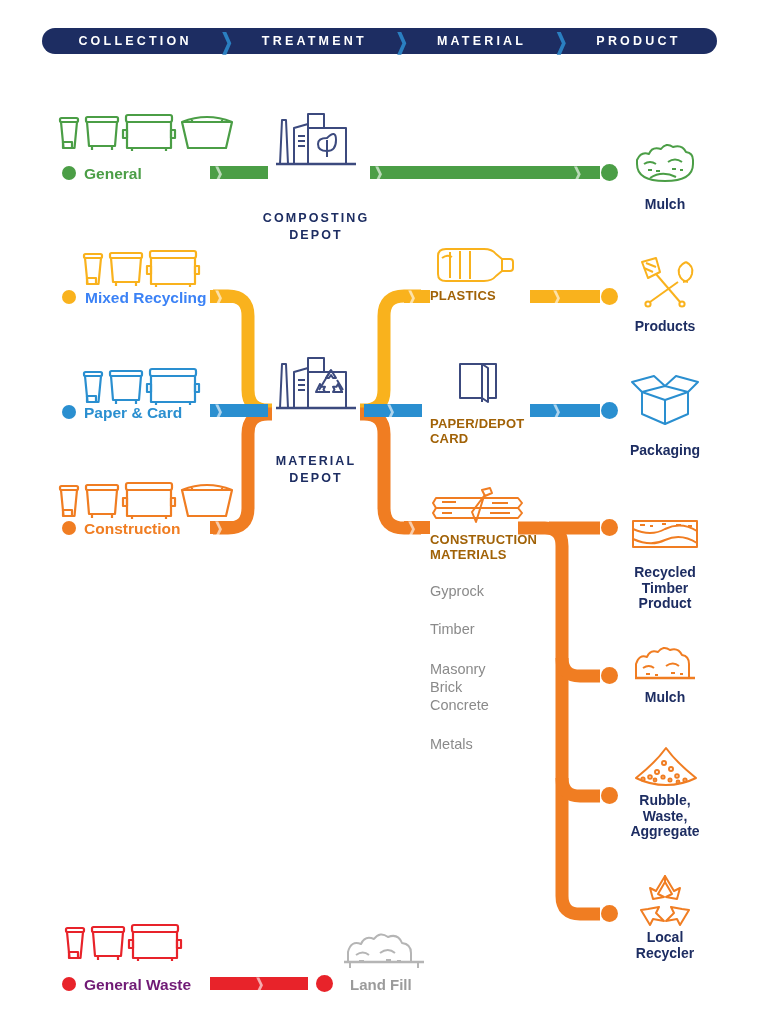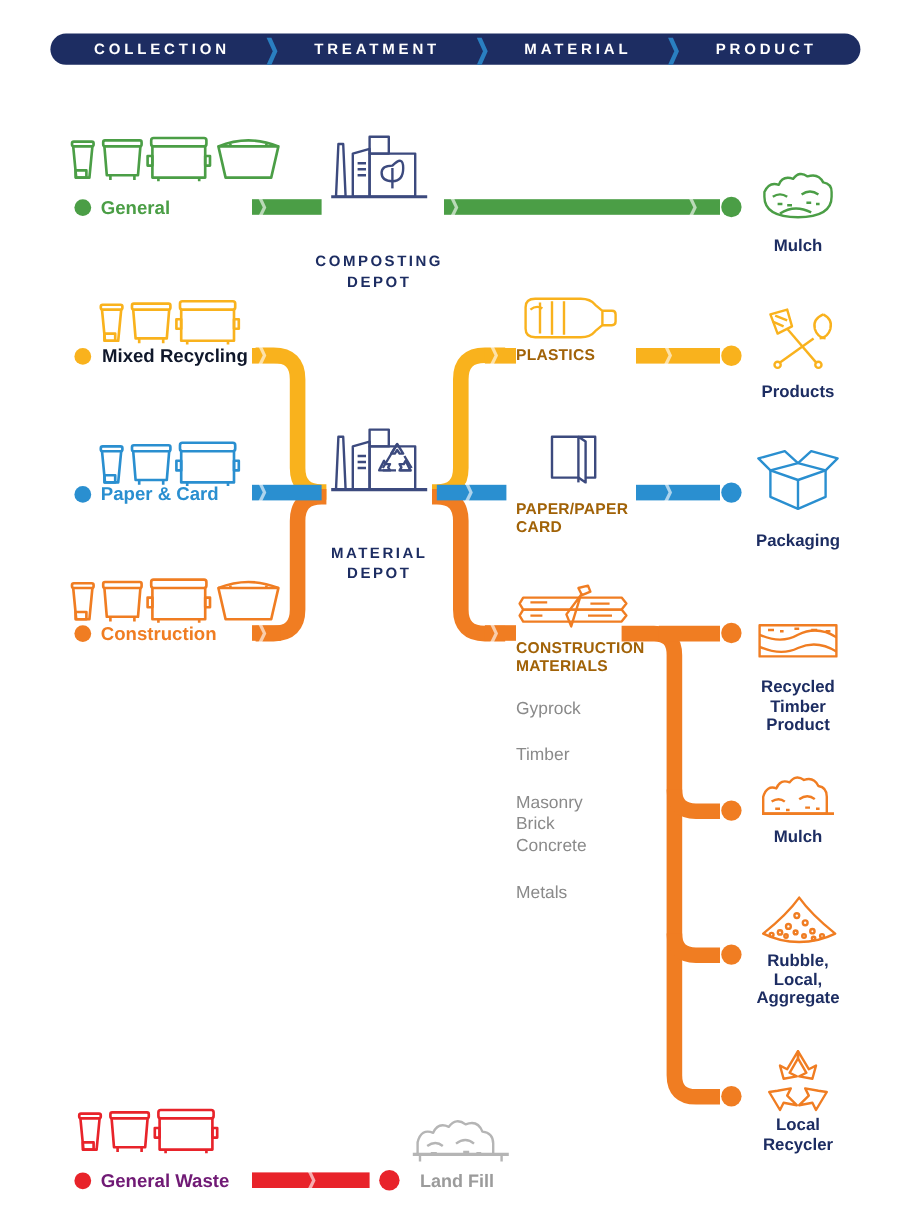--- a/index.html
+++ b/index.html
@@ -225,21 +225,21 @@
         <path d="M31 12 L33 36 H59 L61 12"></path>
         <path d="M36 36 v4 M56 36 v4"></path>
       <rect x="70" y="5" width="46" height="7" rx="2"></rect>
         <path d="M71 12 v26 h44 V12"></path>
         <path d="M76 38 v3 M110 38 v3"></path>
         <rect x="67" y="20" width="4" height="8"></rect>
         <rect x="115" y="20" width="4" height="8"></rect>
     </g>
   </svg>
   <div class="dot" style="left:62px; top:290px; background:#f9b21d;"></div>
-  <div class="stream-label" style="left:85px; top:289px; color:#0f172a;">Mixed Recycling</div>
+  <div class="stream-label" style="left:85px; top:289px; color:#3b82f6;">Mixed Recycling</div>
   <div class="bar" style="left:210px; top:290px; width:24px; background:#f9b21d;">
     <span class="chev" style="left:4px;">❯</span>
   </div>
 
   <svg class="abs" style="left:430px; top:244px;" width="88" height="42" viewBox="0 0 88 42">
     <g fill="none" stroke="#f9b21d" stroke-width="2" stroke-linejoin="round">
       <path d="M8 12 q0 -7 8 -7 h38 q8 0 12 5 l6 5 v12 l-6 5 q-4 5 -12 5 H16 q-8 0 -8 -7 z"></path>
       <path d="M20 8 v26 M30 7 v28 M40 7 v28"></path>
       <path d="M72 15 h8 q3 0 3 3 v6 q0 3 -3 3 h-8"></path>
       <path d="M12 14 q5 -4 10 -1"></path>
@@ -315,21 +315,21 @@
   </div>
 
   <svg class="abs" style="left:452px; top:358px;" width="58" height="50" viewBox="0 0 58 50">
     <g fill="none" stroke="#3c4a7e" stroke-width="2" stroke-linejoin="round">
       <path d="M8 6 h22 l6 4 v34 l-6 -4 H8 Z"></path>
       <path d="M30 6 h14 v34 h-8"></path>
       <path d="M30 6 v38"></path>
     </g>
   </svg>
   <div class="node-label" style="left:430px; top:417px;">
-    <div>PAPER/PAPER</div>
+    <div>PAPER/DEPOT</div>
     <div>CARD</div>
   </div>
 
   <div class="bar" style="left:530px; top:404px; width:70px; background:#2a8fd0;">
     <span class="chev" style="left:22px;">❯</span>
   </div>
   <div class="bigdot" style="left:601px; top:402px; background:#2a8fd0;"></div>
 
   <svg class="abs" style="left:628px; top:372px;" width="74" height="56" viewBox="0 0 74 56">
     <g fill="none" stroke="#2a8fd0" stroke-width="2" stroke-linejoin="round">
@@ -428,21 +428,21 @@
         <circle cx="33" cy="33" r="1.6"></circle>
       <circle cx="13" cy="35" r="1.6"></circle>
         <circle cx="55" cy="36" r="1.6"></circle>
         <circle cx="40" cy="36" r="1.5"></circle>
       <circle cx="25" cy="36" r="1.4"></circle>
         <circle cx="48" cy="38" r="1.4"></circle>
     </g>
   </svg>
   <div class="product-label" style="left:605px; top:793px; width:120px;">
     <div>Rubble,</div>
-    <div>Local,</div>
+    <div>Waste,</div>
     <div>Aggregate</div>
   </div>
 
   <div class="bigdot" style="left:601px; top:905px; background:#f07d22;"></div>
   <svg class="abs" style="left:634px; top:872px;" width="62" height="56" viewBox="0 0 62 56">
     <g fill="none" stroke="#f07d22" stroke-width="2" stroke-linejoin="round">
       <path d="M31 4 l9 15 l6 -3 l-3 11 l-11 -2 l6 -3 l-7 -12 z"></path>
       <path d="M55 38 l-9 15 l-3 -6 l-11 2 l8 -8 l-3 -6 l11 2 z"></path>
       <path d="M7 38 l9 15 l3 -6 l11 2 l-8 -8 l3 -6 l-11 2 z"></path>
       <path d="M31 4 l-9 15 l-6 -3 l3 11 l11 -2 l-6 -3 l7 -12 z"></path>

